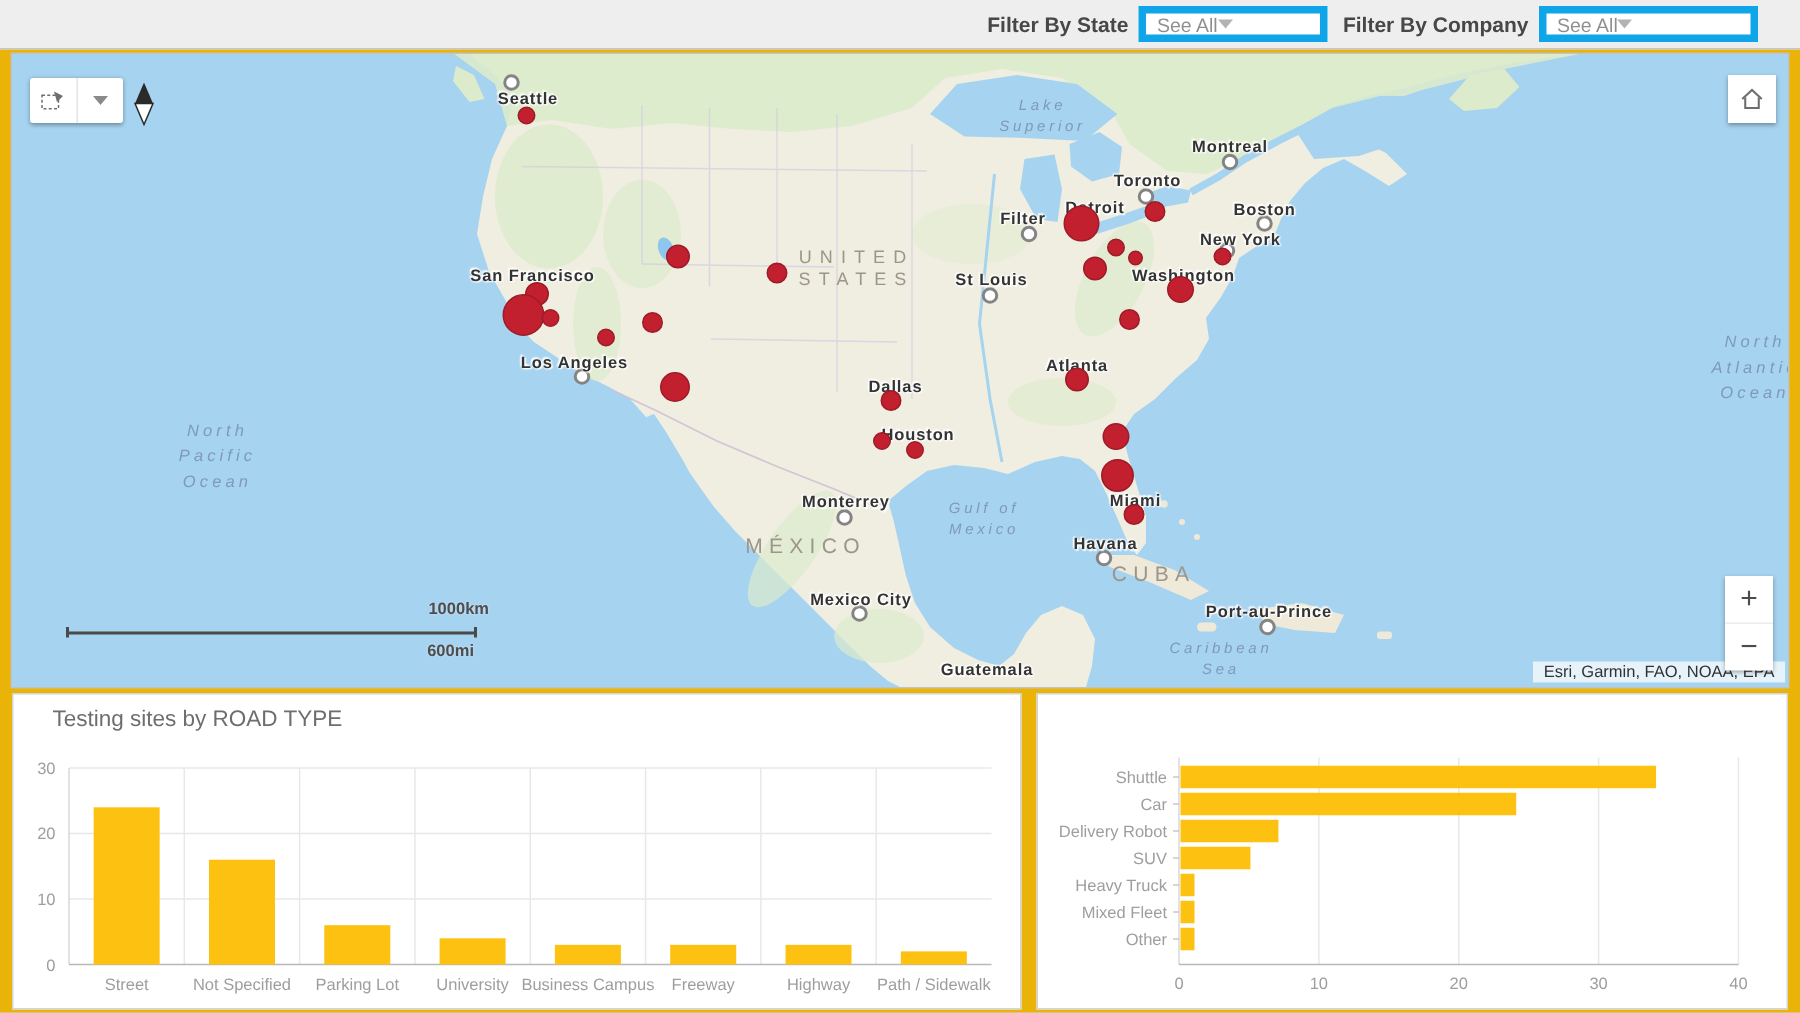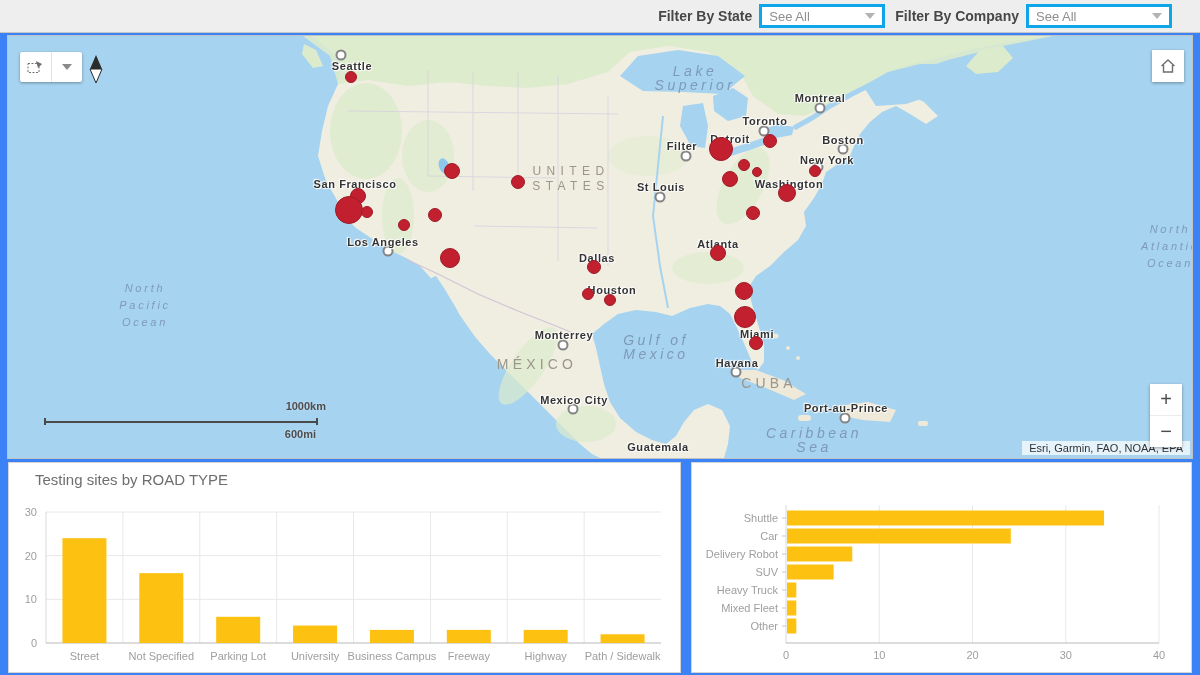--- a/index.html
+++ b/index.html
@@ -1,45 +1,45 @@
 <!DOCTYPE html>
 <html><head>
 <meta charset="utf-8">
 <style>
   html,body{margin:0;padding:0;}
   body{font-family:"Liberation Sans",sans-serif;background:#e2e2e2;}
-  .app{position:relative;width:1200px;height:675px;background:#3b82f6;overflow:hidden;}
+  .app{position:relative;width:1200px;height:675px;background:#eab308;overflow:hidden;}
 
   
   .header{position:absolute;left:0;top:0;width:1200px;height:33px;background:#eeeeee;
     border-bottom:1px solid #c6c6c6;display:flex;align-items:center;justify-content:flex-end;
     padding-right:28px;box-sizing:border-box;gap:10px;}
   .filter-group{display:flex;align-items:center;gap:7px;}
   .filter-label{font-size:14px;font-weight:bold;color:#474747;}
-  .dropdown{background:#fff;border:3px solid #0ea5e9;height:24px;display:flex;align-items:center;
-    justify-content:space-between;padding:0 7px;box-sizing:border-box;cursor:pointer;}
+  .dropdown{background:#fff;border:5px solid #0ea5e9;height:24px;display:flex;align-items:center;
+    padding:0 7px;box-sizing:border-box;cursor:pointer;}
   .dd-state{width:126px;} .dd-company{width:146px;}
   .dd-value{font-size:13px;color:#8f8f8f;}
   .chev{width:0;height:0;border-left:5px solid transparent;border-right:5px solid transparent;
     border-top:6px solid #b3b3b3;}
 
   
   .map-panel{position:absolute;left:8px;top:36px;width:1184px;height:422px;background:#a6d3f0;
     overflow:hidden;box-shadow:0 0 0 1px #c2c2c2;}
   .map-panel svg.basemap{position:absolute;left:0;top:0;}
   #map-layers{position:absolute;left:0;top:0;width:100%;height:100%;}
   #map-layers>div{position:absolute;transform:translate(-50%,-50%);white-space:nowrap;}
   .city-label{font-size:11px;font-weight:bold;color:#333;letter-spacing:.6px;z-index:4;
     text-shadow:0 0 2px #fff,0 0 2px #fff,1px 1px 1px #fff,-1px -1px 1px #fff;}
   .city-dot{width:7px;height:7px;background:#fff;border:2px solid #848484;border-radius:50%;z-index:2;}
   .region-label{color:#9b968a;font-size:12px;letter-spacing:.45em;text-align:center;line-height:15px;z-index:1;}
   .region-label.sm{font-size:14px;letter-spacing:.3em;}
   .water-label{color:#7f9ab8;font-size:11px;font-style:italic;letter-spacing:.25em;
     text-align:center;line-height:17px;z-index:1;}
-  .water-label.sm{font-size:14px;line-height:14px;}
+  .water-label.sm{font-size:10px;line-height:14px;}
   .site-marker{border-radius:50%;z-index:5;cursor:pointer;}
 
   .map-btn{position:absolute;background:#fff;color:#6e6e6e;display:flex;align-items:center;
     justify-content:center;box-shadow:0 1px 3px rgba(0,0,0,.35);cursor:pointer;z-index:8;}
   .select-tool{left:12px;top:16px;width:62px;height:30px;border-radius:2px;padding:0;}
   .select-cell{width:31px;height:30px;display:flex;align-items:center;justify-content:center;}
   .select-cell:first-child{border-right:1px solid #e4e4e4;}
   .compass{position:absolute;left:80px;top:18px;z-index:8;}
   .home-btn{left:1144px;top:14px;width:32px;height:32px;}
   .zoom-ctrl{position:absolute;left:1142px;top:348px;width:32px;height:63px;background:#fff;

